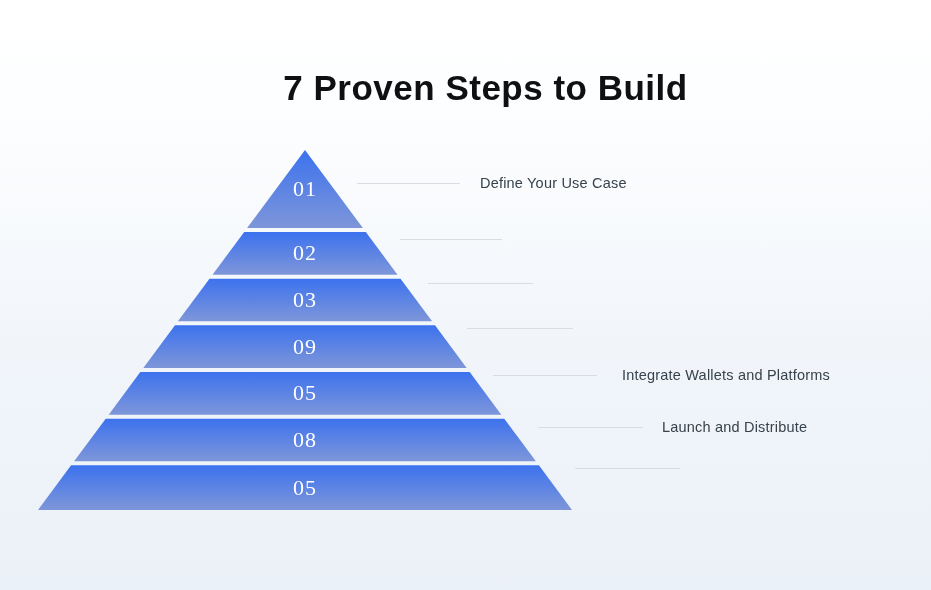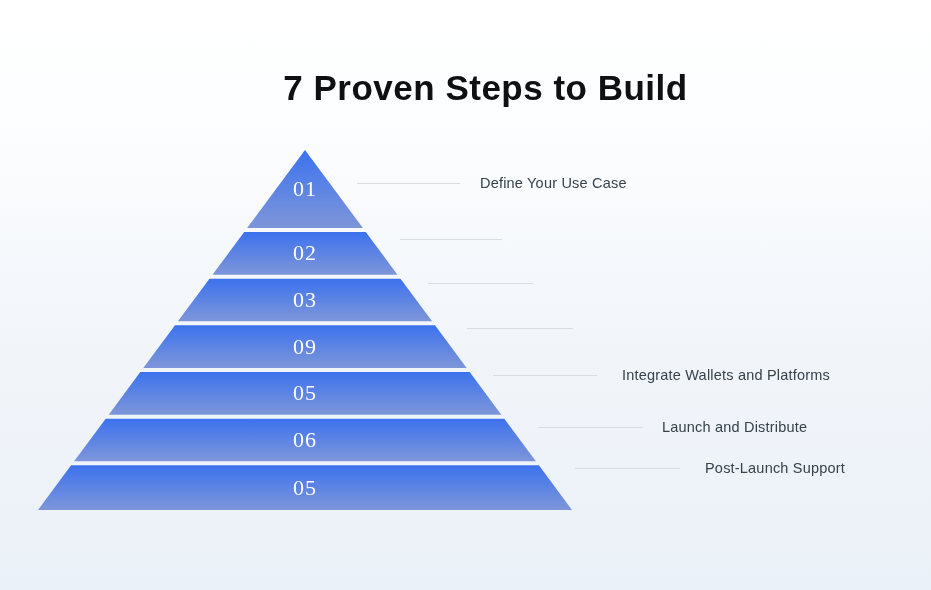--- a/index.html
+++ b/index.html
@@ -73,29 +73,28 @@
     <polygon fill="url(#segGrad)" points="140.3,372 469.7,372 501.3,414.7 108.7,414.7"></polygon>
     <polygon fill="url(#segGrad)" points="105.7,418.7 504.3,418.7 535.9,461.3 74.1,461.3"></polygon>
     <polygon fill="url(#segGrad)" points="71.1,465.3 538.9,465.3 572,510 38,510"></polygon>
   </svg>
 
   <div class="seg-num n1">01</div>
   <div class="seg-num n2">02</div>
   <div class="seg-num n3">03</div>
   <div class="seg-num n4">09</div>
   <div class="seg-num n5">05</div>
-  <div class="seg-num n6">06</div>
+  <div class="seg-num n6">08</div>
   <div class="seg-num n7">05</div>
 
   <div class="conn c1"></div>
   <div class="conn c2"></div>
   <div class="conn c3"></div>
   <div class="conn c4"></div>
   <div class="conn c5"></div>
   <div class="conn c6"></div>
   <div class="conn c7"></div>
 
   <div class="lbl l1">Define Your Use Case</div>
   <div class="lbl l5">Integrate Wallets and Platforms</div>
   <div class="lbl l6">Launch and Distribute</div>
-  <div class="lbl l7">Post-Launch Support</div>
 
 </div>
 
 </body></html>

